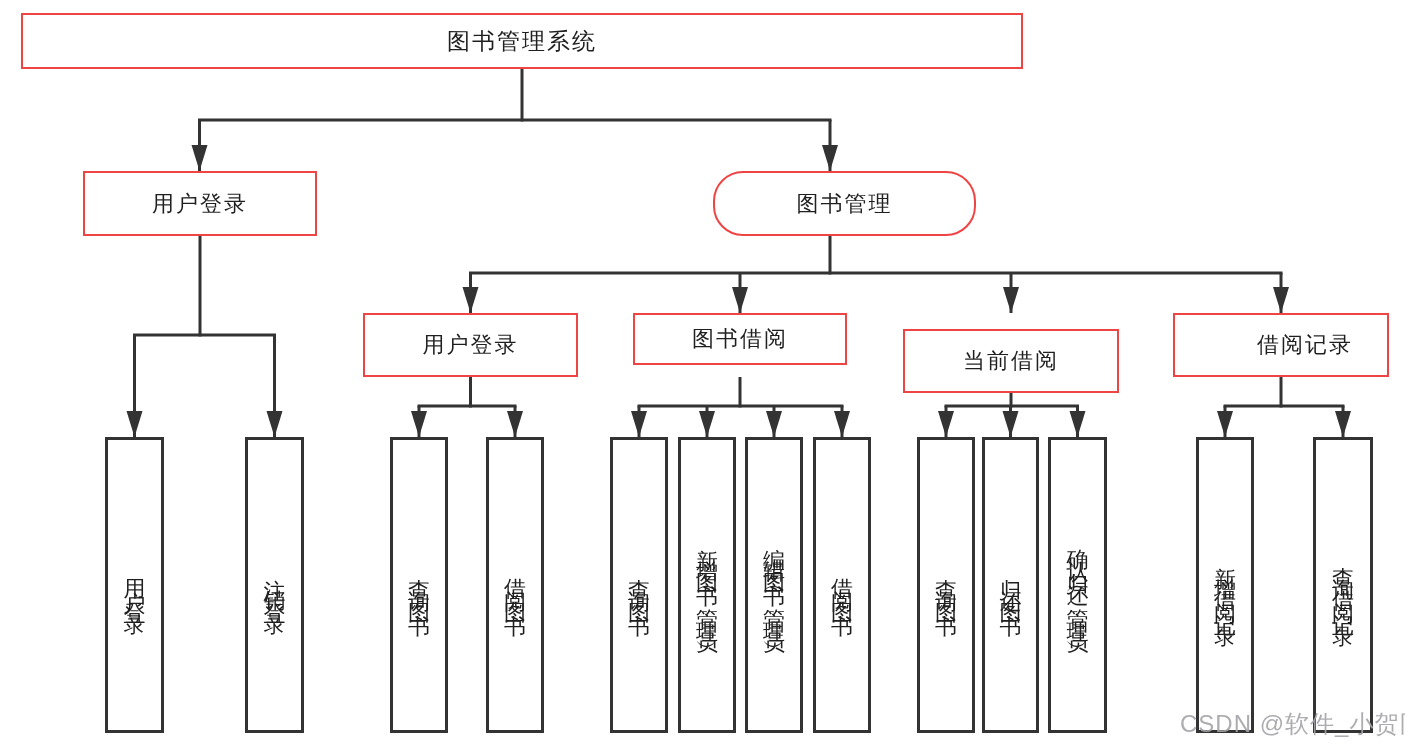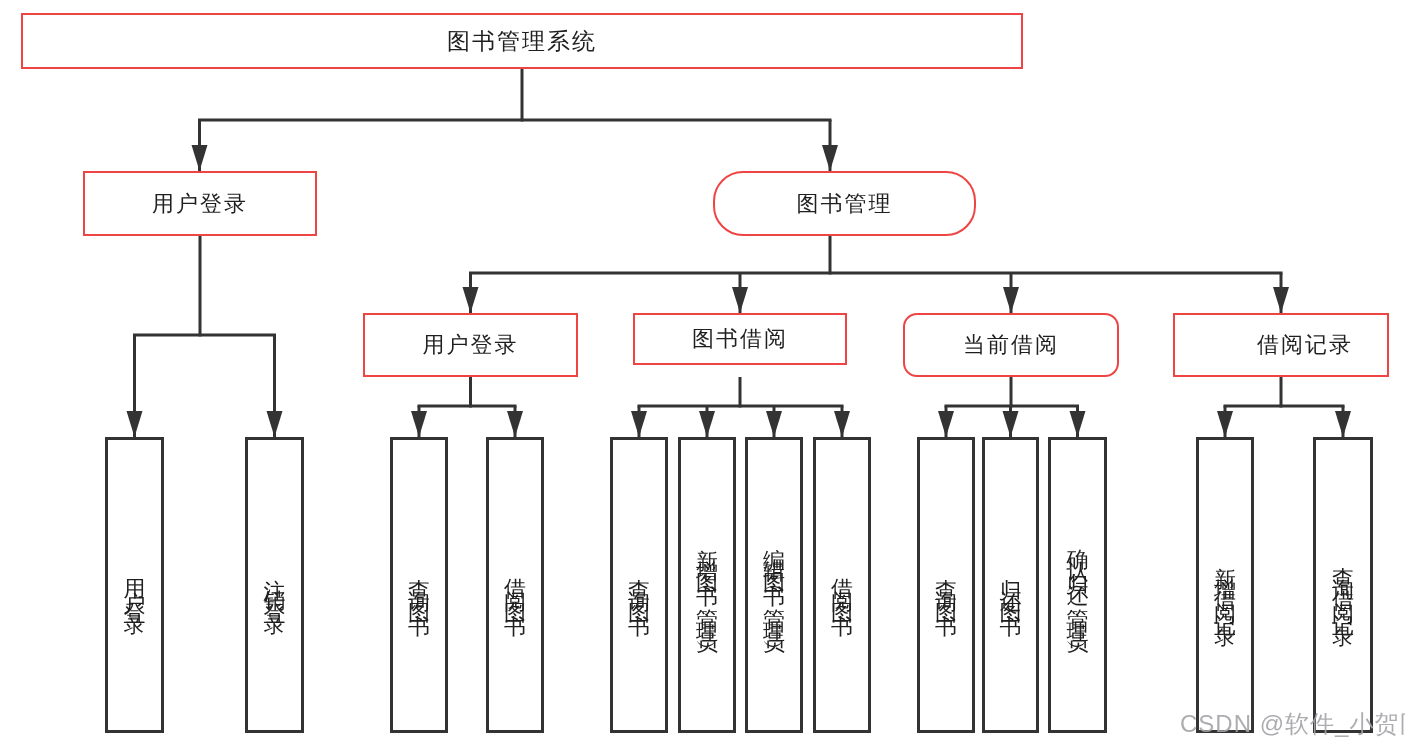--- a/index.html
+++ b/index.html
@@ -125,21 +125,21 @@
     </g>
   </svg>
 
   <div class="box root" style="left:21px; top:13px; width:1002px; height:56px;">图书管理系统</div>
 
   <div class="box" style="left:83px; top:171px; width:234px; height:65px;">用户登录</div>
   <div class="box" style="left:713px; top:171px; width:263px; height:65px;border-radius:30px;">图书管理</div>
 
   <div class="box" style="left:363px; top:313px; width:215px; height:64px;">用户登录</div>
   <div class="box" style="left:633px; top:313px; width:214px; height:52px;">图书借阅</div>
-  <div class="box" style="left:903px; top:313px; width:216px; height:64px;border-radius:14px;">当前借阅</div>
+  <div class="box" style="left:903px; top:329px; width:216px; height:64px;">当前借阅</div>
   <div class="box" style="left:1173px; top:313px; width:216px; height:64px;padding-left:48px;">借阅记录</div>
 
   <div class="leaf" style="left:105px; width:59px;">用户登录</div>
   <div class="leaf" style="left:245px; width:59px;">注销登录</div>
 
   <div class="leaf" style="left:390px; width:58px;">查询图书</div>
   <div class="leaf" style="left:486px; width:58px;">借阅图书</div>
 
   <div class="leaf" style="left:610px; width:58px;">查询图书</div>
   <div class="leaf" style="left:678px; width:58px;">新增图书（管理员）</div>

